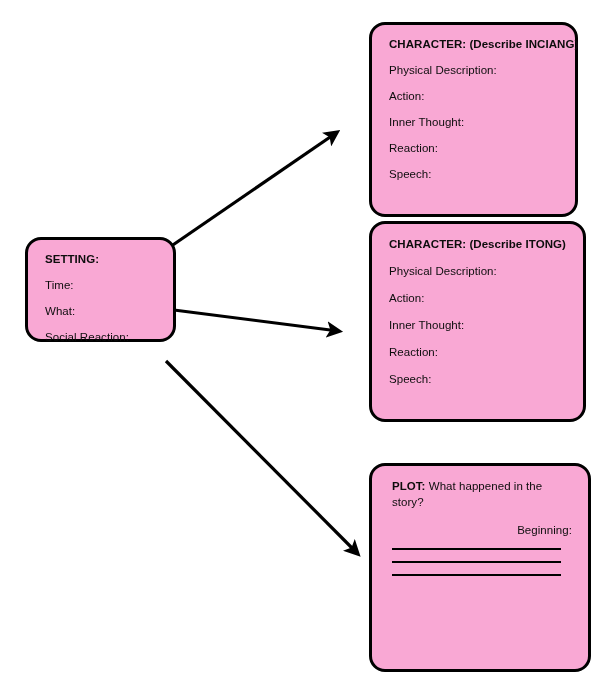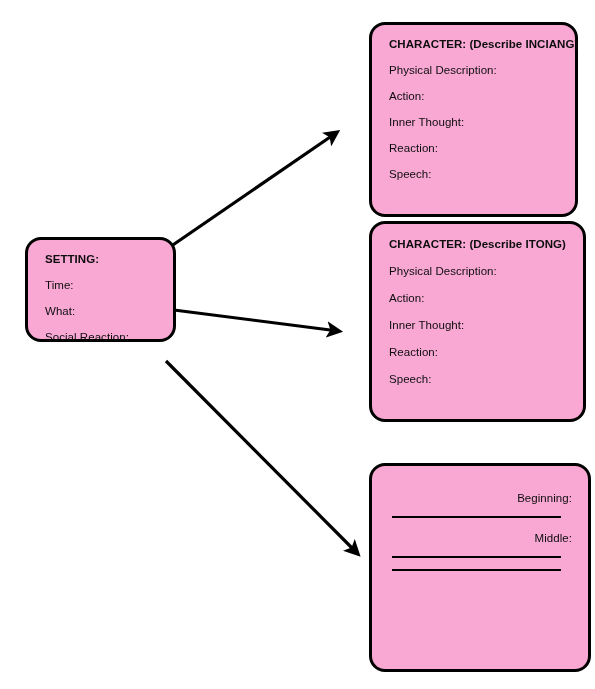--- a/index.html
+++ b/index.html
@@ -125,24 +125,24 @@
       <div class="line">Physical Description:</div>
       <div class="line">Action:</div>
       <div class="line">Inner Thought:</div>
       <div class="line">Reaction:</div>
       <div class="line">Speech:</div>
     </div>
   </div>
 
   <div class="box" id="plot-box">
     <div class="box-inner">
+      <div class="line wrap"><span class="bold">PLOT:</span><span> What happened in the story?</span></div>
 
       <div class="line plot-label">Beginning:</div>
       <div class="rule"></div>
 
-      <div class="line plot-label">Middle:</div>
       <div class="rule"></div>
 
       <div class="rule"></div>
     </div>
   </div>
 
 </div>
 
 </body></html>

